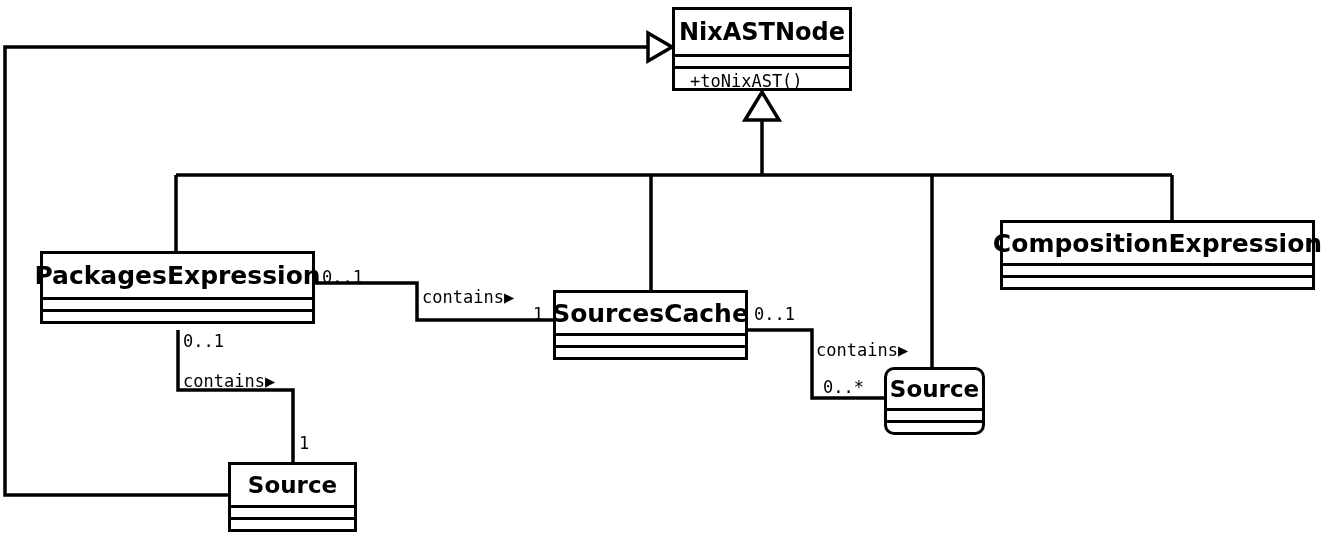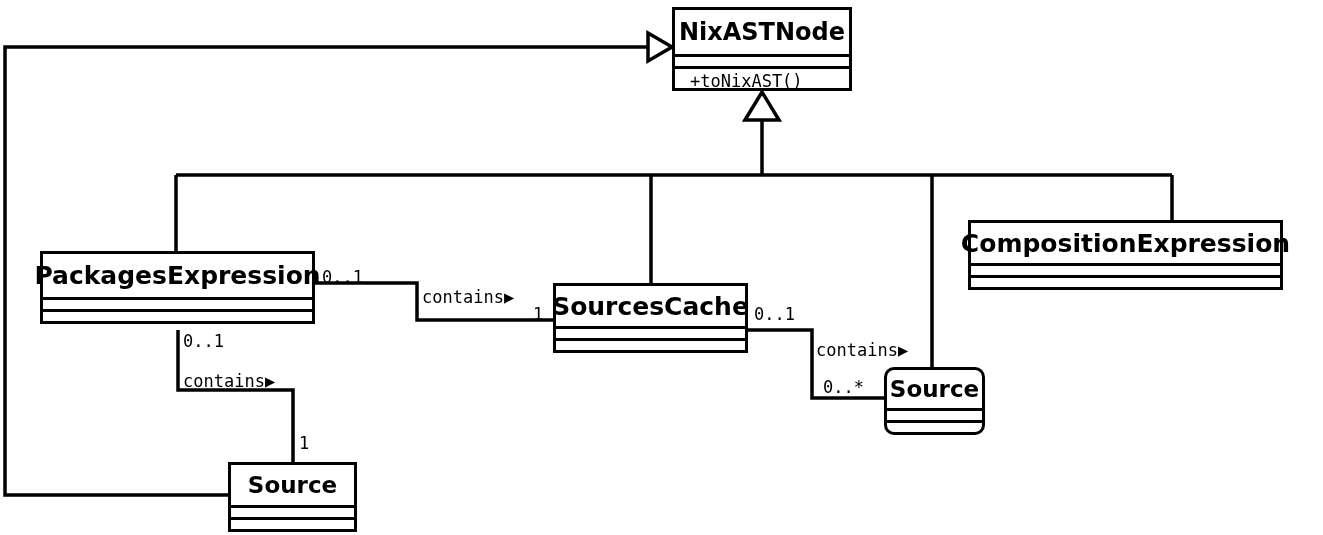--- a/index.html
+++ b/index.html
@@ -116,37 +116,37 @@
   </div>
 
   <div class="uml-class" style="left:40px; top:251px; width:275px; height:73px;">
     <div class="uml-title" style="height:43px; font-size:25px;">PackagesExpression</div>
     <div class="uml-sep"></div>
     <div class="uml-compartment" style="height:9px;"></div>
     <div class="uml-sep"></div>
     <div class="uml-compartment" style="height:9px;"></div>
   </div>
 
-  <div class="uml-class" style="left:553px; top:283px; width:195px; height:70px;">
+  <div class="uml-class" style="left:553px; top:290px; width:195px; height:70px;">
     <div class="uml-title" style="height:40px; font-size:25px;">SourcesCache</div>
     <div class="uml-sep"></div>
     <div class="uml-compartment" style="height:9px;"></div>
     <div class="uml-sep"></div>
     <div class="uml-compartment" style="height:9px;"></div>
   </div>
 
   <div class="uml-class" style="left:884px; top:367px; width:101px; height:68px;border-radius:10px;">
     <div class="uml-title" style="height:38px; font-size:23px;">Source</div>
     <div class="uml-sep"></div>
     <div class="uml-compartment" style="height:9px;"></div>
     <div class="uml-sep"></div>
     <div class="uml-compartment" style="height:9px;"></div>
   </div>
 
-  <div class="uml-class" style="left:968px; top:220px; width:315px; height:70px;">
+  <div class="uml-class" style="left:1000px; top:220px; width:315px; height:70px;">
     <div class="uml-title" style="height:40px; font-size:25px;">CompositionExpression</div>
     <div class="uml-sep"></div>
     <div class="uml-compartment" style="height:9px;"></div>
     <div class="uml-sep"></div>
     <div class="uml-compartment" style="height:9px;"></div>
   </div>
 
   <div class="uml-class" style="left:228px; top:462px; width:129px; height:70px;">
     <div class="uml-title" style="height:40px; font-size:23px;">Source</div>
     <div class="uml-sep"></div>

